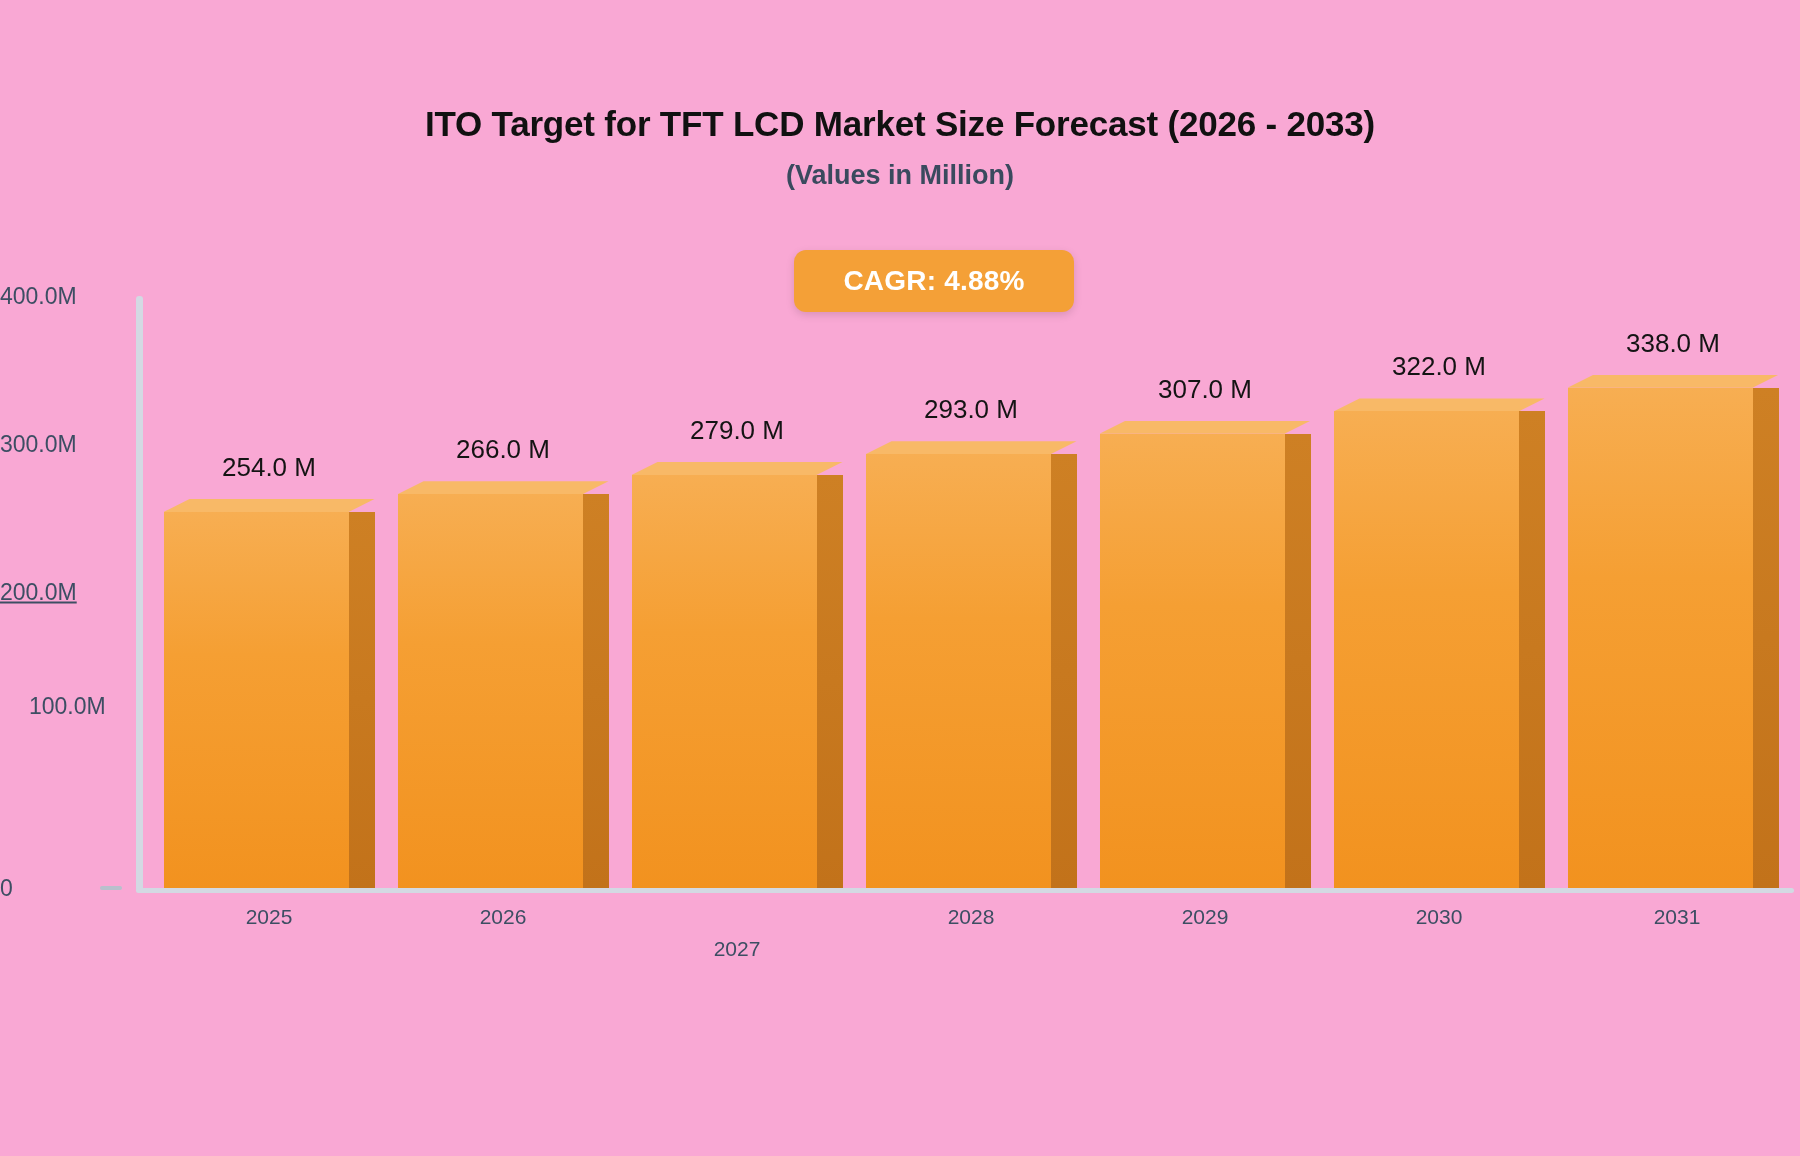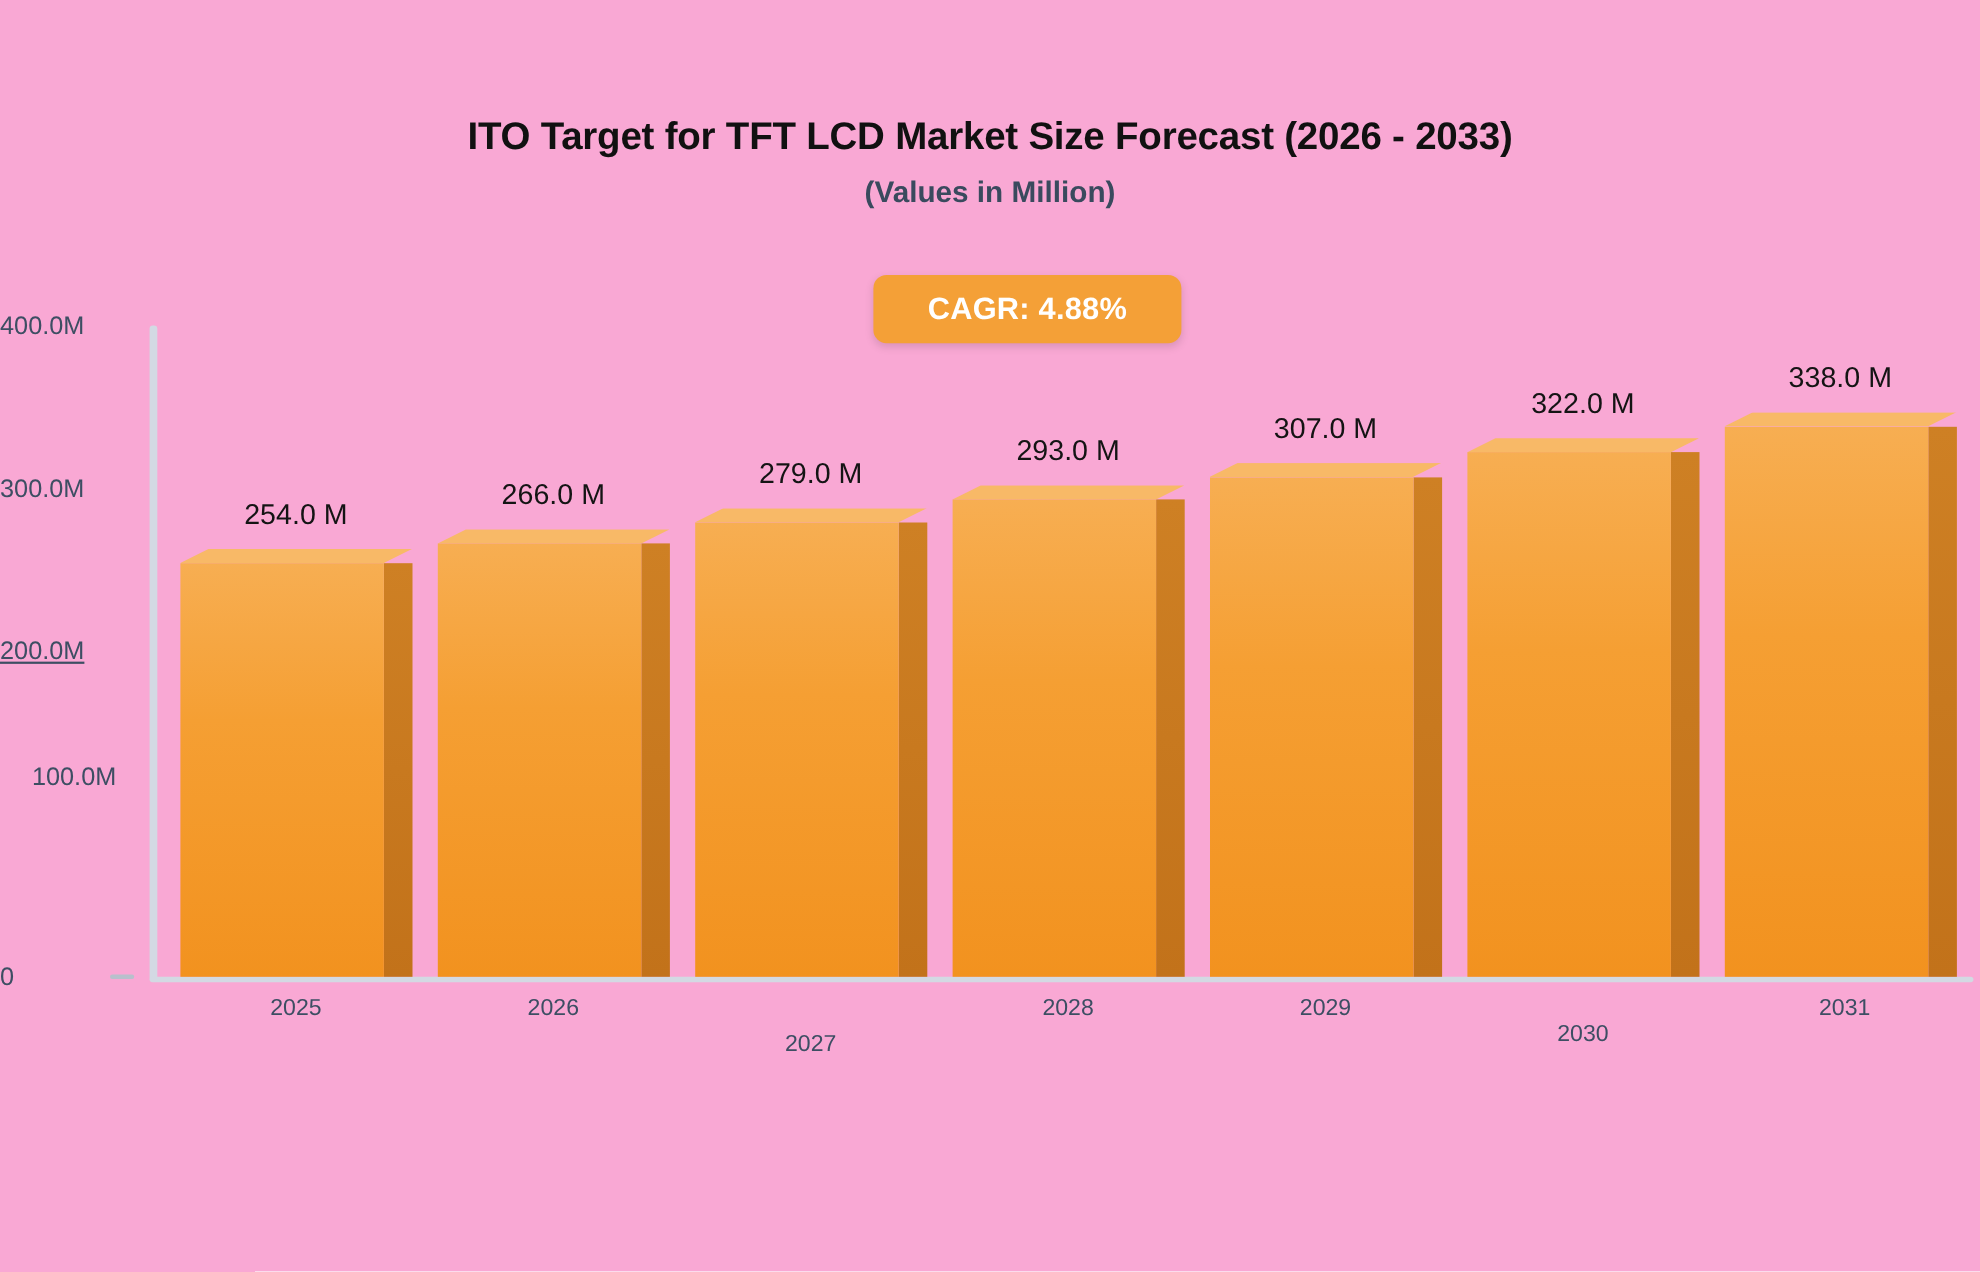--- a/index.html
+++ b/index.html
@@ -234,19 +234,19 @@
           <div class="bar-front" style="width: 185px; height: 500.24px;"></div>
         </div>
         <div class="bar-label" style="left: 1556px; width: 234px; top: 327.76px;">338.0 M</div>
       </div>
     <div id="x-ticks">
         <div class="x-label" style="left: 152px; width: 234px;">2025</div>
         <div class="x-label" style="left: 386px; width: 234px;">2026</div>
         <div class="x-label" style="left: 620px; width: 234px; margin-top: 32px;">2027</div>
         <div class="x-label" style="left: 854px; width: 234px;">2028</div>
         <div class="x-label" style="left: 1088px; width: 234px;">2029</div>
-        <div class="x-label" style="left: 1322px; width: 234px; margin-top: 23px;">2030</div>
+        <div class="x-label" style="left: 1322px; width: 234px;">2030</div>
         <div class="x-label" style="left: 1560px; width: 234px;">2031</div>
       </div>
   </div>
 
 
 </div>
 
 </body></html>

